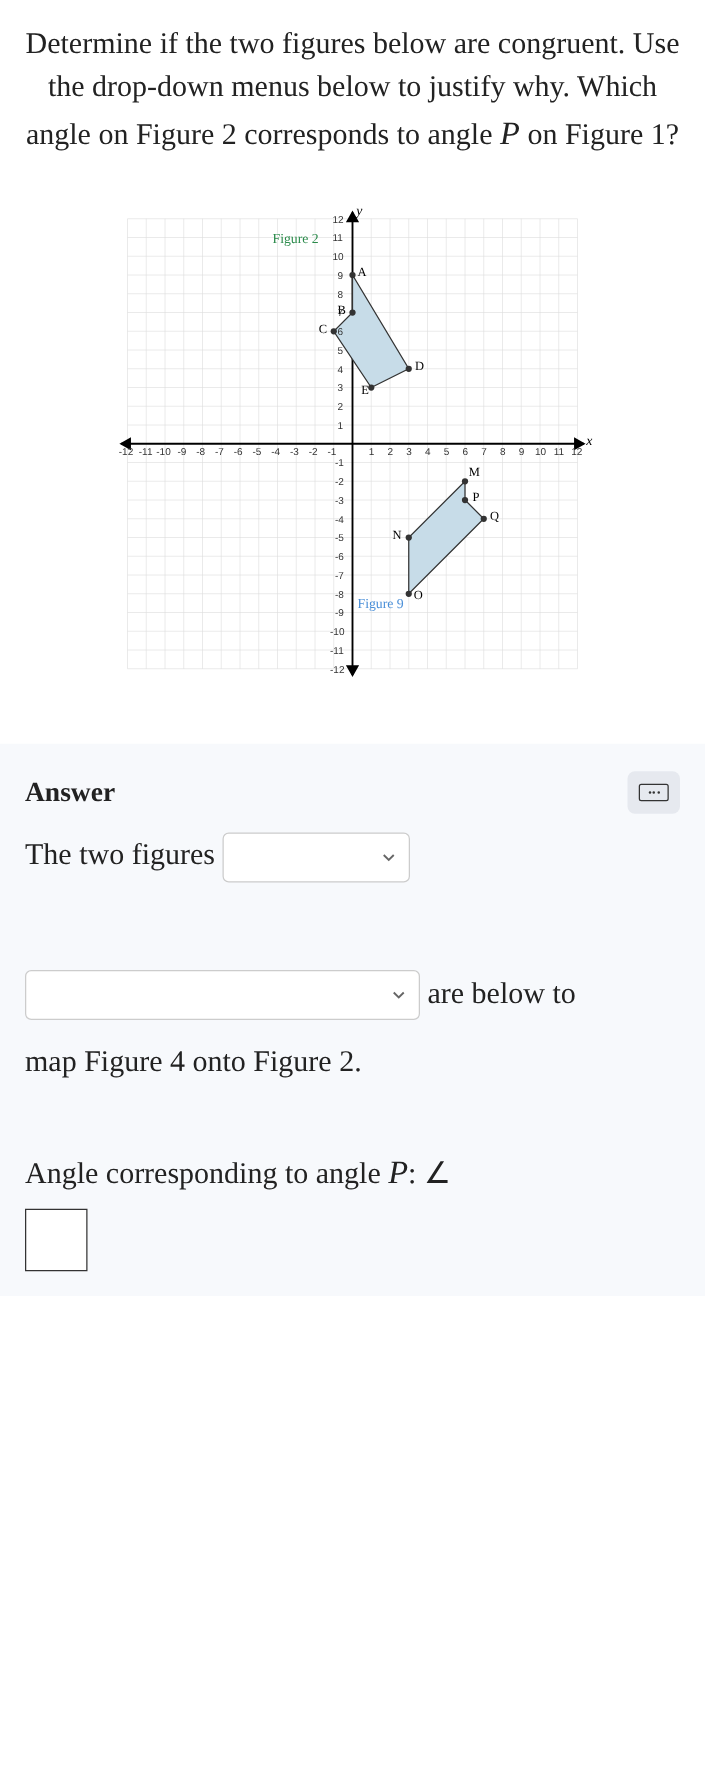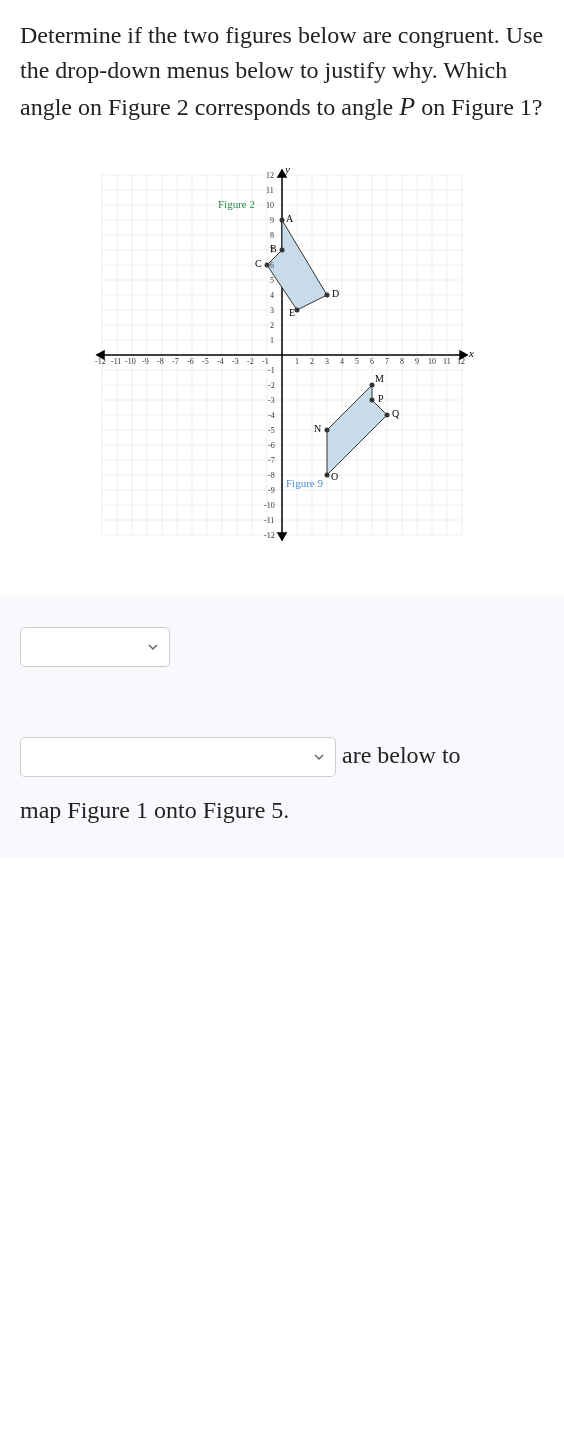--- a/index.html
+++ b/index.html
@@ -1,17 +1,17 @@
 <!DOCTYPE html>
 <html><head>
 <meta charset="utf-8">
 <style>
 * { box-sizing: border-box; margin: 0; padding: 0; }
 body { font-family: Georgia, 'Times New Roman', serif; background: #fff; width: 564px; }
-.question { padding: 18px 20px 10px 20px; font-size: 24px; line-height: 1.45; color: #222; }
+.question { padding: 18px 20px 10px 20px; font-size: 24px; line-height: 1.45; color: #222; text-align: center; }
 .math-var { font-family: 'Times New Roman', serif; font-style: italic; font-size: 26px; }
 .graph-wrap { display: flex; justify-content: center; padding: 30px 0 50px 0; }
 .graph { position: relative; width: 380px; height: 380px; }
 .ax-lbl { position: absolute; font-style: italic; font-size: 11px; font-family: 'Times New Roman', serif; }
 .answer-section { background: #f7f9fc; padding: 22px 20px 20px 20px; margin: 0; }
 .ans-head { display: flex; justify-content: space-between; align-items: center; margin-bottom: 6px; }
 .ans-title { font-size: 22px; font-weight: bold; font-family: Georgia, serif; color: #222; }
 .attempt { font-size: 17px; color: #999; font-family: Georgia, serif; margin-bottom: 40px; }
 .kbd-btn { width: 42px; height: 34px; background: #e6e9ef; border-radius: 6px; display: flex; align-items: center; justify-content: center; cursor: pointer; }
 .kbd-inner { width: 24px; height: 14px; border: 1.5px solid #333; border-radius: 2px; position: relative; display:flex; align-items:center; justify-content:center; gap:1.5px;}
@@ -19,21 +19,21 @@
 .sentence { font-size: 24px; line-height: 2.3; color: #222; font-family: Georgia, serif; }
 .select { display: inline-flex; align-items: center; justify-content: flex-end; height: 40px; border: 1px solid #ccc; border-radius: 5px; background: #fff; padding: 0 10px 0 12px; vertical-align: middle; cursor: pointer; }
 .select.small { width: 150px; }
 .select.large { width: 316px; }
 .chev { width: 12px; height: 12px; display: inline-block; }
 .chev svg { display: block; }
 .angle-line { font-size: 24px; color: #222; font-family: Georgia, serif; margin-top: 40px; line-height:1.5;}
 .input-box { width: 50px; height: 50px; border: 1px solid #333; background: #fff; margin-top: 10px; display: block; font-size: 22px; text-align: center; }
 .fig-lbl { position: absolute; font-size: 11px; font-family: Georgia, serif; }
 .pt-lbl { position: absolute; font-size: 10px; font-family: 'Times New Roman', serif; }
-.tick-lbl { position: absolute; font-size: 8px; font-family: Liberation Serif, serif; color: #333; }
+.tick-lbl { position: absolute; font-size: 8px; font-family: Liberation Sans, sans-serif; color: #333; }
 </style>
 </head>
 <body>
 
 <div class="question">
   <span>Determine if the two figures below are congruent. Use the drop-down menus below to justify why. Which angle on Figure 2 corresponds to angle </span><span class="math-var">P</span><span> on Figure 1?</span>
 </div>
 
 <div class="graph-wrap">
   <div class="graph">
@@ -109,21 +109,21 @@
       <polygon points="280,220 280,235 295,250 235,310 235,265" fill="#c7dce8" stroke="#333" stroke-width="1"></polygon>
       <circle cx="280" cy="220" r="2.5" fill="#333"></circle>
         <circle cx="280" cy="235" r="2.5" fill="#333"></circle>
         <circle cx="295" cy="250" r="2.5" fill="#333"></circle>
         <circle cx="235" cy="310" r="2.5" fill="#333"></circle>
         <circle cx="235" cy="265" r="2.5" fill="#333"></circle>
     </svg>
     <span class="ax-lbl" style="left:193px;top:-2px;">y</span>
     <span class="ax-lbl" style="left:377px;top:182px;">x</span>
     
-    <span class="fig-lbl" style="left:126px;top:33px;color:#2a8a4a;">Figure 2</span>
+    <span class="fig-lbl" style="left:126px;top:20px;color:#2a8a4a;">Figure 2</span>
     <span class="fig-lbl" style="left:194px;top:312px;color:#4a8fd8;">Figure 9</span>
     
     <span class="pt-lbl" style="left:194px;top:48px;">A</span>
     <span class="pt-lbl" style="left:178px;top:78px;">B</span>
     <span class="pt-lbl" style="left:163px;top:93px;">C</span>
     <span class="pt-lbl" style="left:240px;top:123px;">D</span>
     <span class="pt-lbl" style="left:197px;top:142px;">E</span>
     
     <span class="pt-lbl" style="left:283px;top:208px;">M</span>
     <span class="pt-lbl" style="left:222px;top:258px;">N</span>
@@ -179,37 +179,52 @@
     <span class="tick-lbl" style="left:176px;top:291px;">-7</span>
     <span class="tick-lbl" style="left:176px;top:306px;">-8</span>
     <span class="tick-lbl" style="left:176px;top:321px;">-9</span>
     <span class="tick-lbl" style="left:172px;top:336px;">-10</span>
     <span class="tick-lbl" style="left:172px;top:351px;">-11</span>
     <span class="tick-lbl" style="left:172px;top:366px;">-12</span>
   </div>
 </div>
 
 <div class="answer-section">
+  <div class="ans-head">
+    <div class="ans-title">Answer</div>
+    <div class="kbd-btn">
+      <div class="kbd-inner">
+          <span></span>
+          <span></span>
+          <span></span>
+        </div>
+    </div>
+  </div>
 
   <div class="sentence">
+    <span>The two figures </span>
     <span class="select small">
       <span></span>
       <span class="chev">
           <svg viewBox="0 0 12 12">
             <path d="M2 4 L6 8 L10 4" stroke="#666" stroke-width="1.5" fill="none"></path>
           </svg>
         </span>
     </span>
     <br>
     <br>
     <span class="select large">
       <span></span>
       <span class="chev">
           <svg viewBox="0 0 12 12">
             <path d="M2 4 L6 8 L10 4" stroke="#666" stroke-width="1.5" fill="none"></path>
           </svg>
         </span>
     </span>
     <span> are below to</span><br>
-    <span>map Figure 1 onto Figure 5.</span>
-  </div>
-
+    <span>map Figure 4 onto Figure 2.</span>
+  </div>
+
+  <div class="angle-line">
+    <span>Angle corresponding to angle </span><span class="math-var">P</span><span>: </span><span>∠</span>
+    <input class="input-box" type="text" value="" style="">
+  </div>
 </div>
 
 </body></html>

